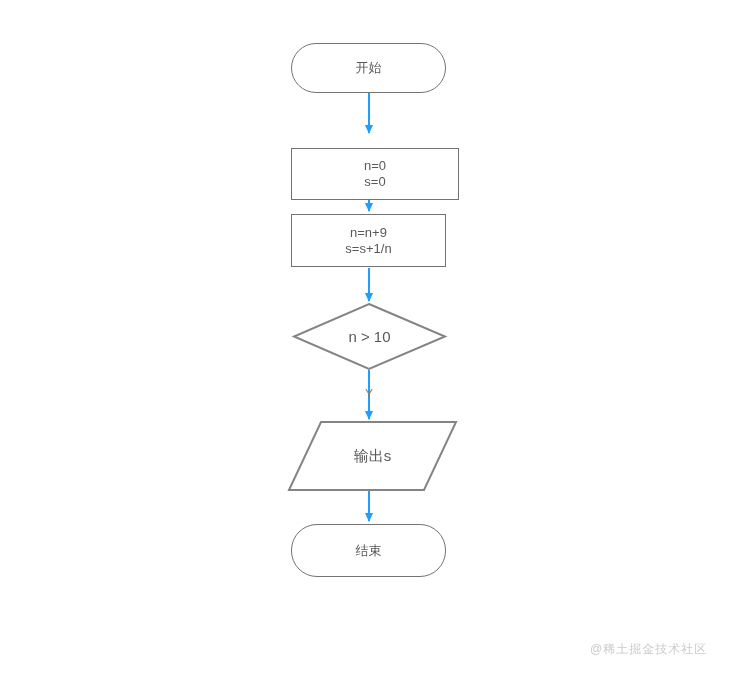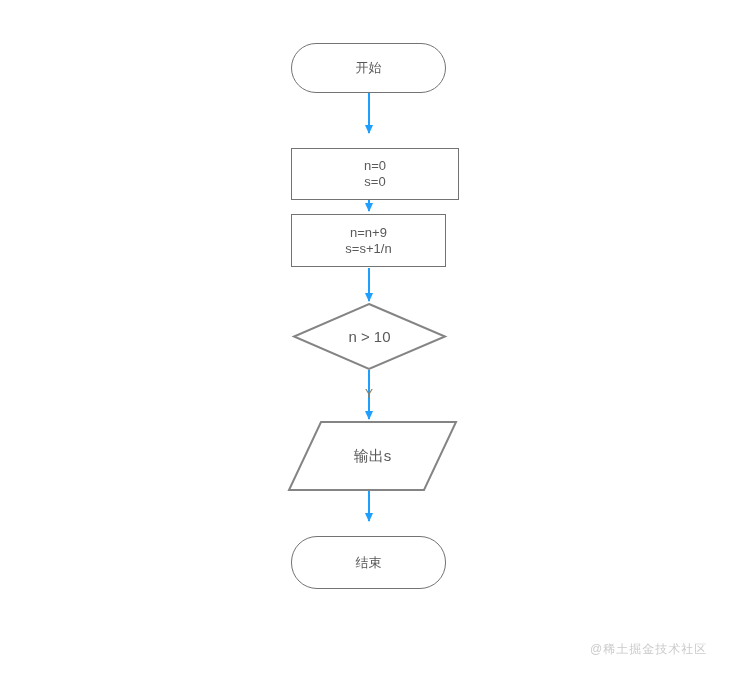--- a/index.html
+++ b/index.html
@@ -109,21 +109,21 @@
   </div>
 
   <div class="overlay-label" style="left:294px; top:304px; width:151px; height:65px;">
     <span>n &gt; 10</span>
   </div>
 
   <div class="overlay-label" style="left:289px; top:422px; width:167px; height:68px;">
     <span>输出s</span>
   </div>
 
-  <div class="node stadium" style="left:291px; top:536px; width:155px; height:53px;text-align:right;">
+  <div class="node stadium" style="left:291px; top:524px; width:155px; height:53px;text-align:right;">
     <span>结束</span>
   </div>
 
   <div class="edge-label">Y</div>
 
   <div class="watermark">@稀土掘金技术社区</div>
 
 </div>
 
 </body></html>

